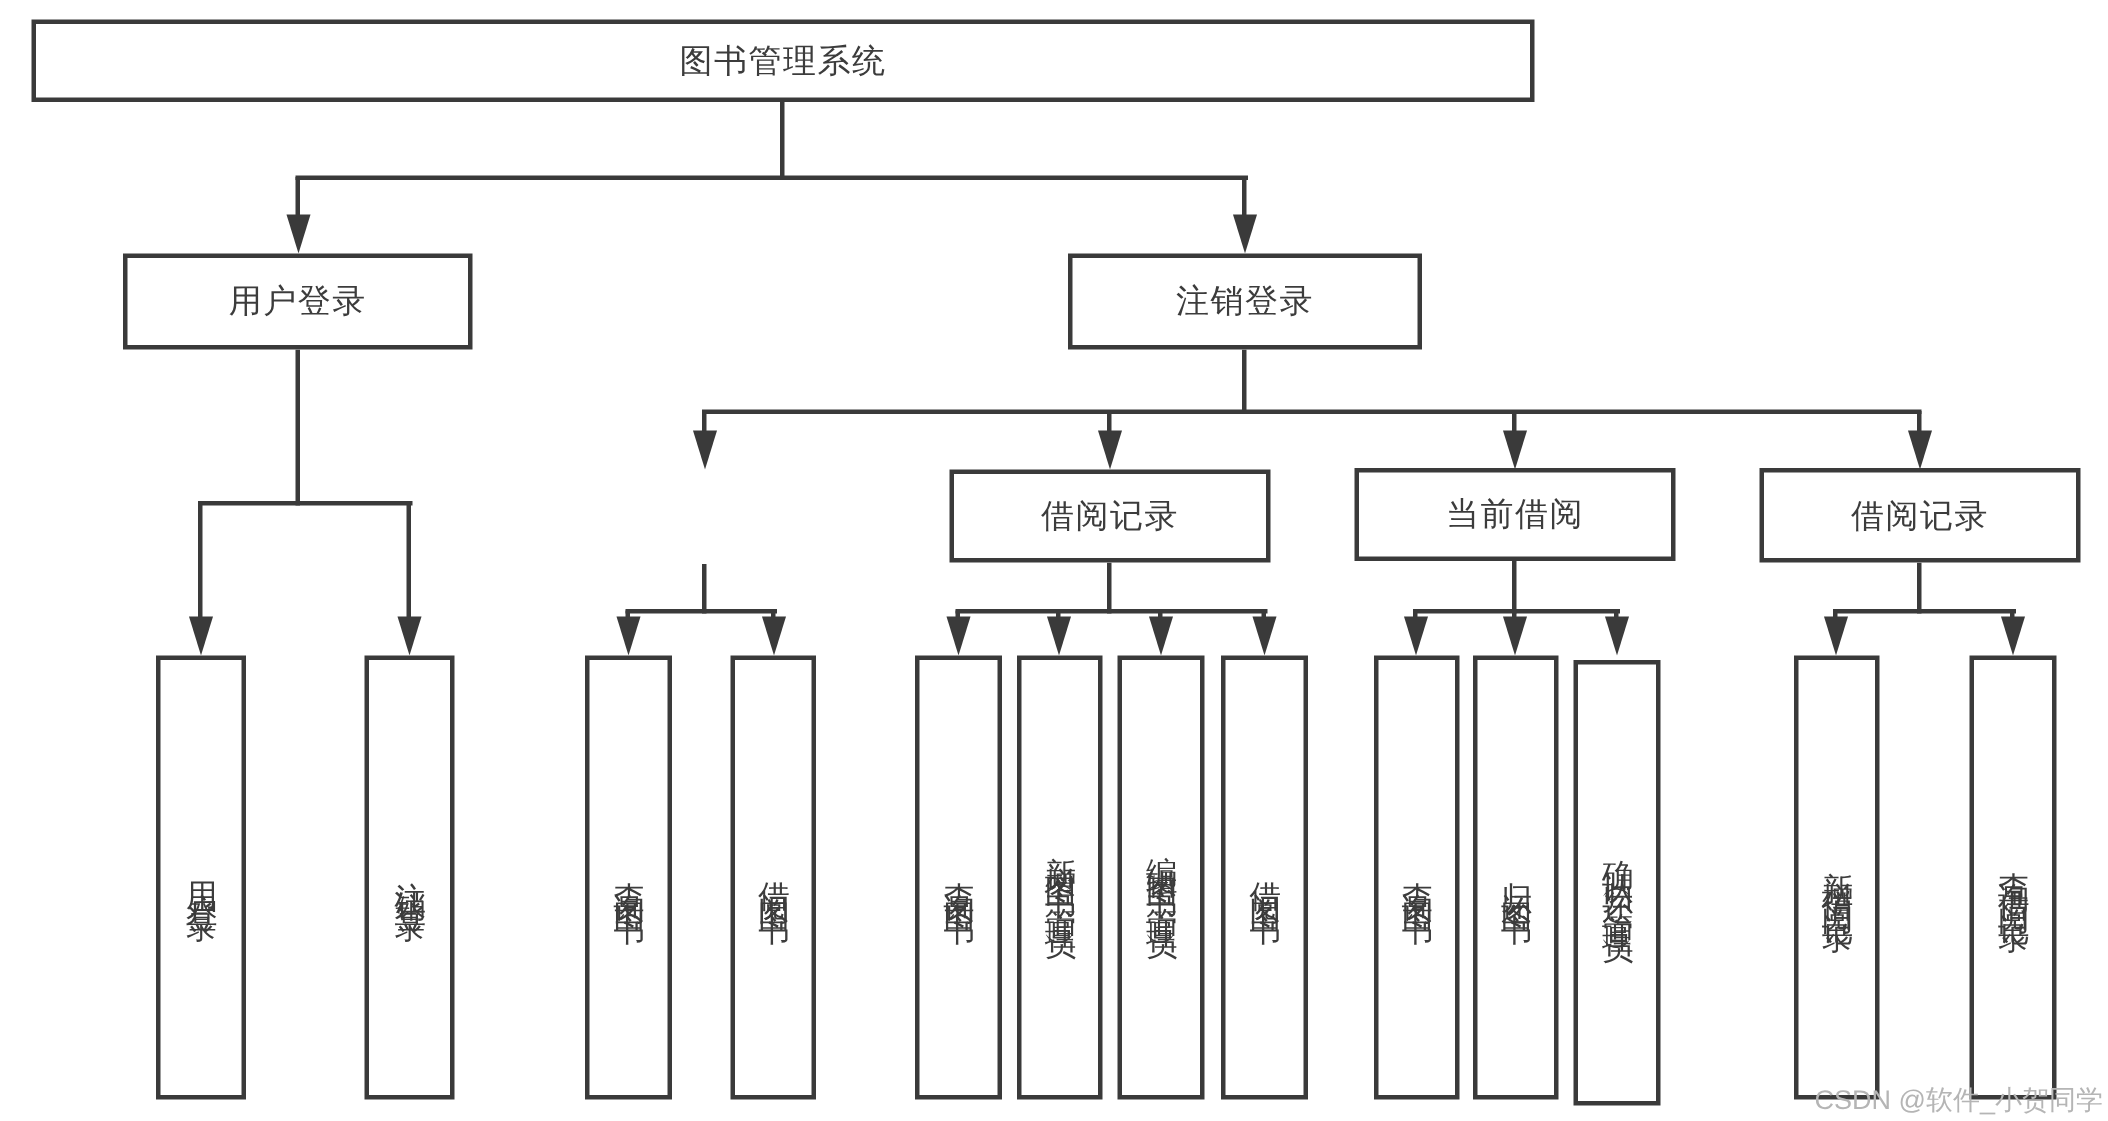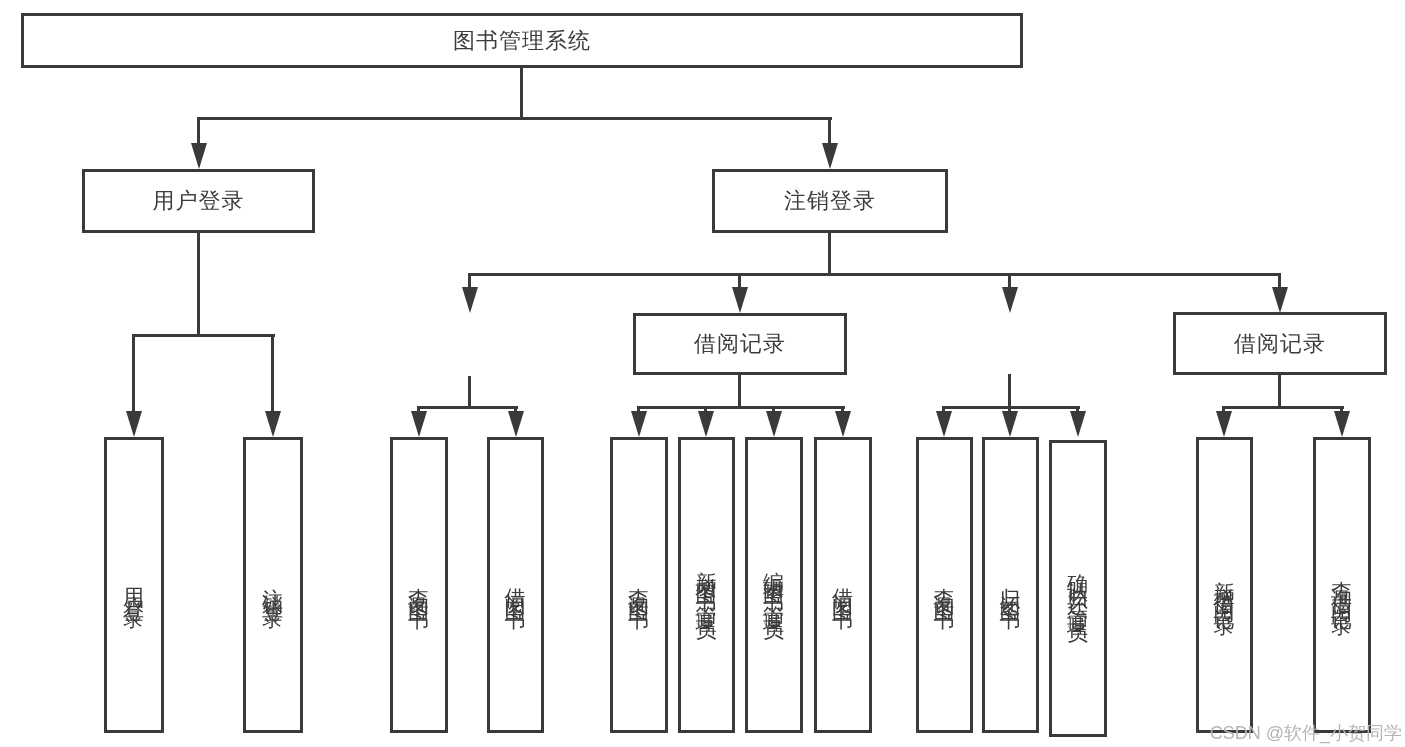--- a/index.html
+++ b/index.html
@@ -101,20 +101,23 @@
   <div class="node" style="left:82px;top:169px;width:233px;height:64px;">
     <span class="lbl">用户登录</span>
   </div>
   <div class="node" style="left:712px;top:169px;width:236px;height:64px;">
     <span class="lbl">注销登录</span>
   </div>
 
   <div class="node" style="left:633px;top:313px;width:214px;height:62px;">
     <span class="lbl">借阅记录</span>
   </div>
+  <div class="node" style="left:903px;top:312px;width:214px;height:62px;">
+    <span class="lbl">当前借阅</span>
+  </div>
   <div class="node" style="left:1173px;top:312px;width:214px;height:63px;align-items:center;">
     <span class="lbl">借阅记录</span>
   </div>
 
   <div class="node node-v" style="left:104px;top:437px;width:60px;height:296px;">
     <span class="lbl">用户登录</span>
   </div>
   <div class="node node-v" style="left:243px;top:437px;width:60px;height:296px;">
     <span class="lbl">注销登录</span>
   </div>

